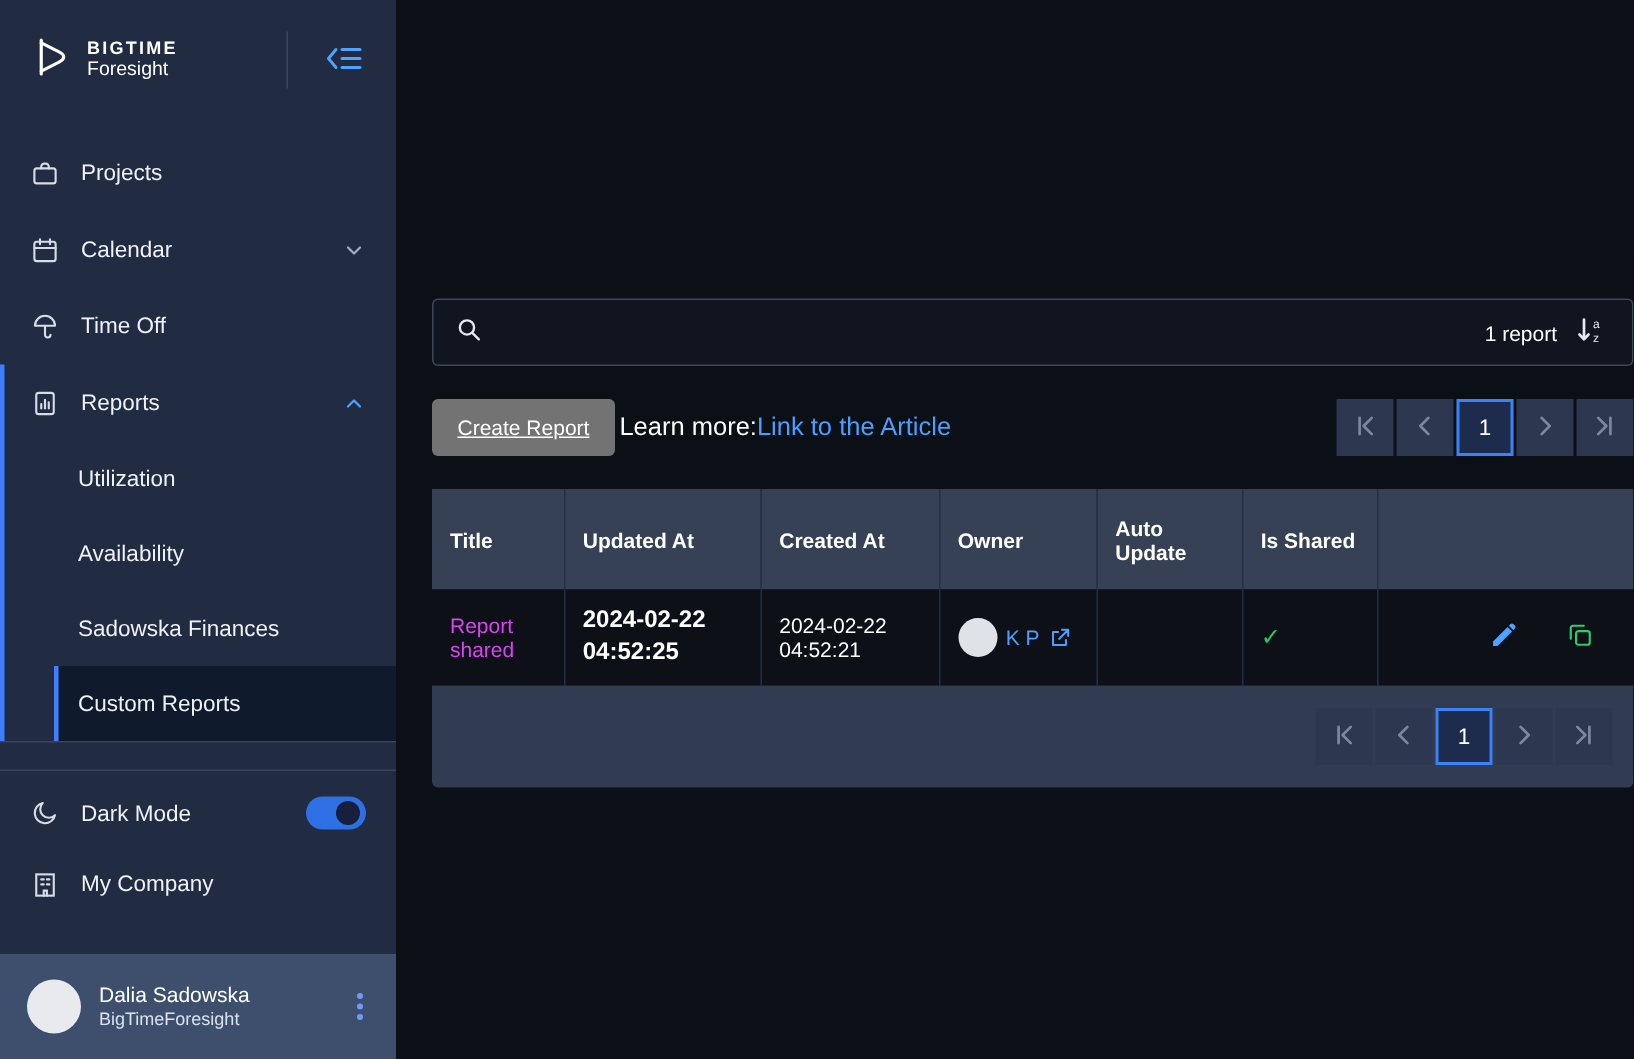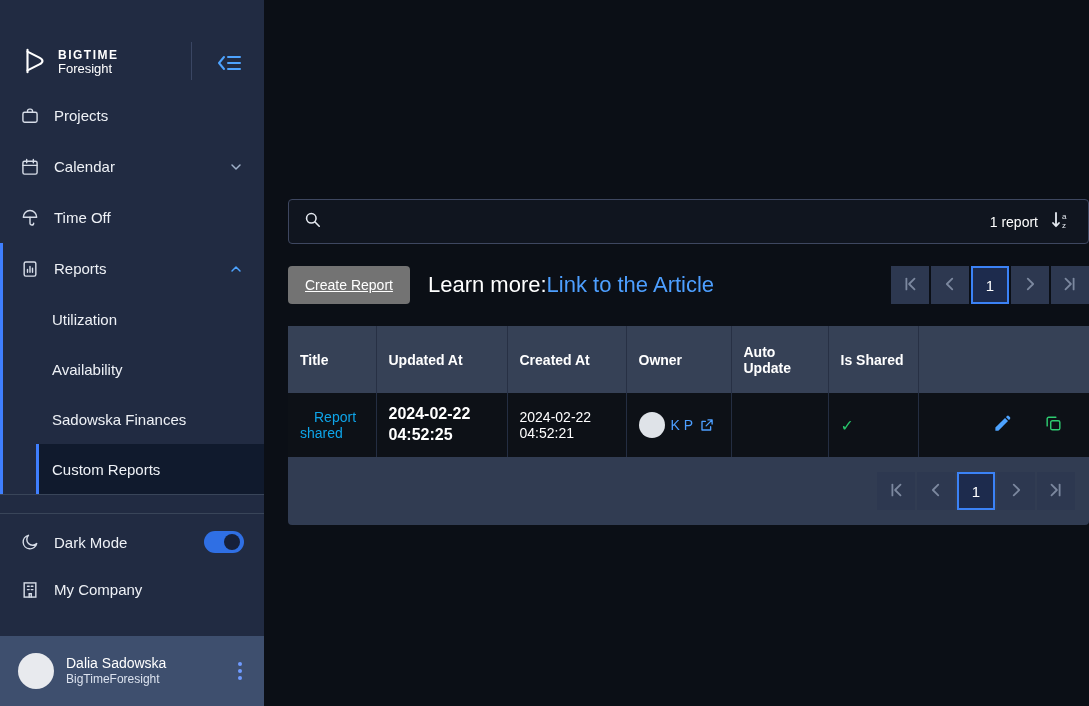--- a/index.html
+++ b/index.html
@@ -11,21 +11,21 @@
     overflow:hidden;
   }
   .app { display:flex; width:1089px; height:706px; }
 
   
   .sidebar {
     width:264px; min-width:264px; height:100%;
     background:#212b42;
     display:flex; flex-direction:column;
   }
-  .logo-row { display:flex; align-items:flex-end; height:80px; padding:0 18px 0 20px; }
+  .logo-row { display:flex; align-items:center; height:80px; padding:0 18px 0 20px; }
   .logo { display:flex; align-items:center; gap:8px; cursor:pointer; }
   .logo-text { display:flex; flex-direction:column; line-height:1.15; }
   .logo-text .l1 { font-size:12px; font-weight:bold; letter-spacing:1.5px; }
   .logo-text .l2 { font-size:13px; }
   .logo-divider { width:1px; height:38px; background:#3a4663; margin-left:auto; }
   .collapse-btn { background:none; border:none; color:#4da3ff; cursor:pointer; margin-left:20px; padding:4px; }
 
   .nav { display:flex; flex-direction:column; margin-top:10px; }
   .nav-item {
     height:51px; display:flex; align-items:center; gap:14px;
@@ -86,21 +86,21 @@
   .report-count { font-size:14px; white-space:nowrap; }
   .sort-btn { background:none; border:none; cursor:pointer; display:flex; padding:2px; }
 
   .toolbar-row { margin-top:22px; display:flex; align-items:center; }
   .create-btn {
     background:#737373; color:#fff; border:none; border-radius:4px;
     padding:11px 17px; font-size:14px; cursor:pointer;
     font-family:"Liberation Sans", sans-serif;
     text-decoration:underline;
   }
-  .learn { margin-left:18px; font-size:22px; }
+  .learn { margin-left:3px; font-size:17px; }
   .learn a { color:#4d9fff; text-decoration:none; cursor:pointer; }
 
   .pager { margin-left:auto; display:flex; gap:2px; align-items:center; }
   .pg-btn {
     width:38px; height:38px; background:#2d3850; border:none;
     display:flex; align-items:center; justify-content:center;
     color:#7c889f; cursor:pointer;
   }
   .pg-btn.page-active {
     background:#1d2b4d; border:2px solid #3b82f6; color:#fff;
@@ -116,21 +116,21 @@
     background:#364156; text-align:left; font-size:14px; font-weight:bold;
     padding:12px; height:67px; vertical-align:middle;
     border-right:1px solid #273044;
   }
   th:last-child { border-right:none; }
   td {
     background:#0d1117; font-size:14px; padding:8px 12px; height:64px;
     vertical-align:middle; border-right:1px solid #242e42;
   }
   td:last-child { border-right:none; }
-  .cell-link { color:#0ea5e9; cursor:pointer;margin-left:14px; }
+  .cell-link { color:#d946ef; cursor:pointer; }
   .cell-strong { font-weight:bold; font-size:16px; line-height:1.3; }
   .owner-cell { display:flex; align-items:center; gap:6px; }
   .owner-avatar { width:26px; height:26px; border-radius:50%; background:#dfe3e8; flex:none; }
   .owner-name { color:#4d9fff; white-space:nowrap; }
   .ext-link { display:flex; color:#4d9fff; cursor:pointer; }
   .check { color:#27c56b; font-size:16px; }
   .actions-cell { display:flex; align-items:center; justify-content:flex-end; gap:28px; padding-right:12px; }
   .icon-btn { background:none; border:none; cursor:pointer; display:flex; padding:2px; }
 
   .table-footer {

